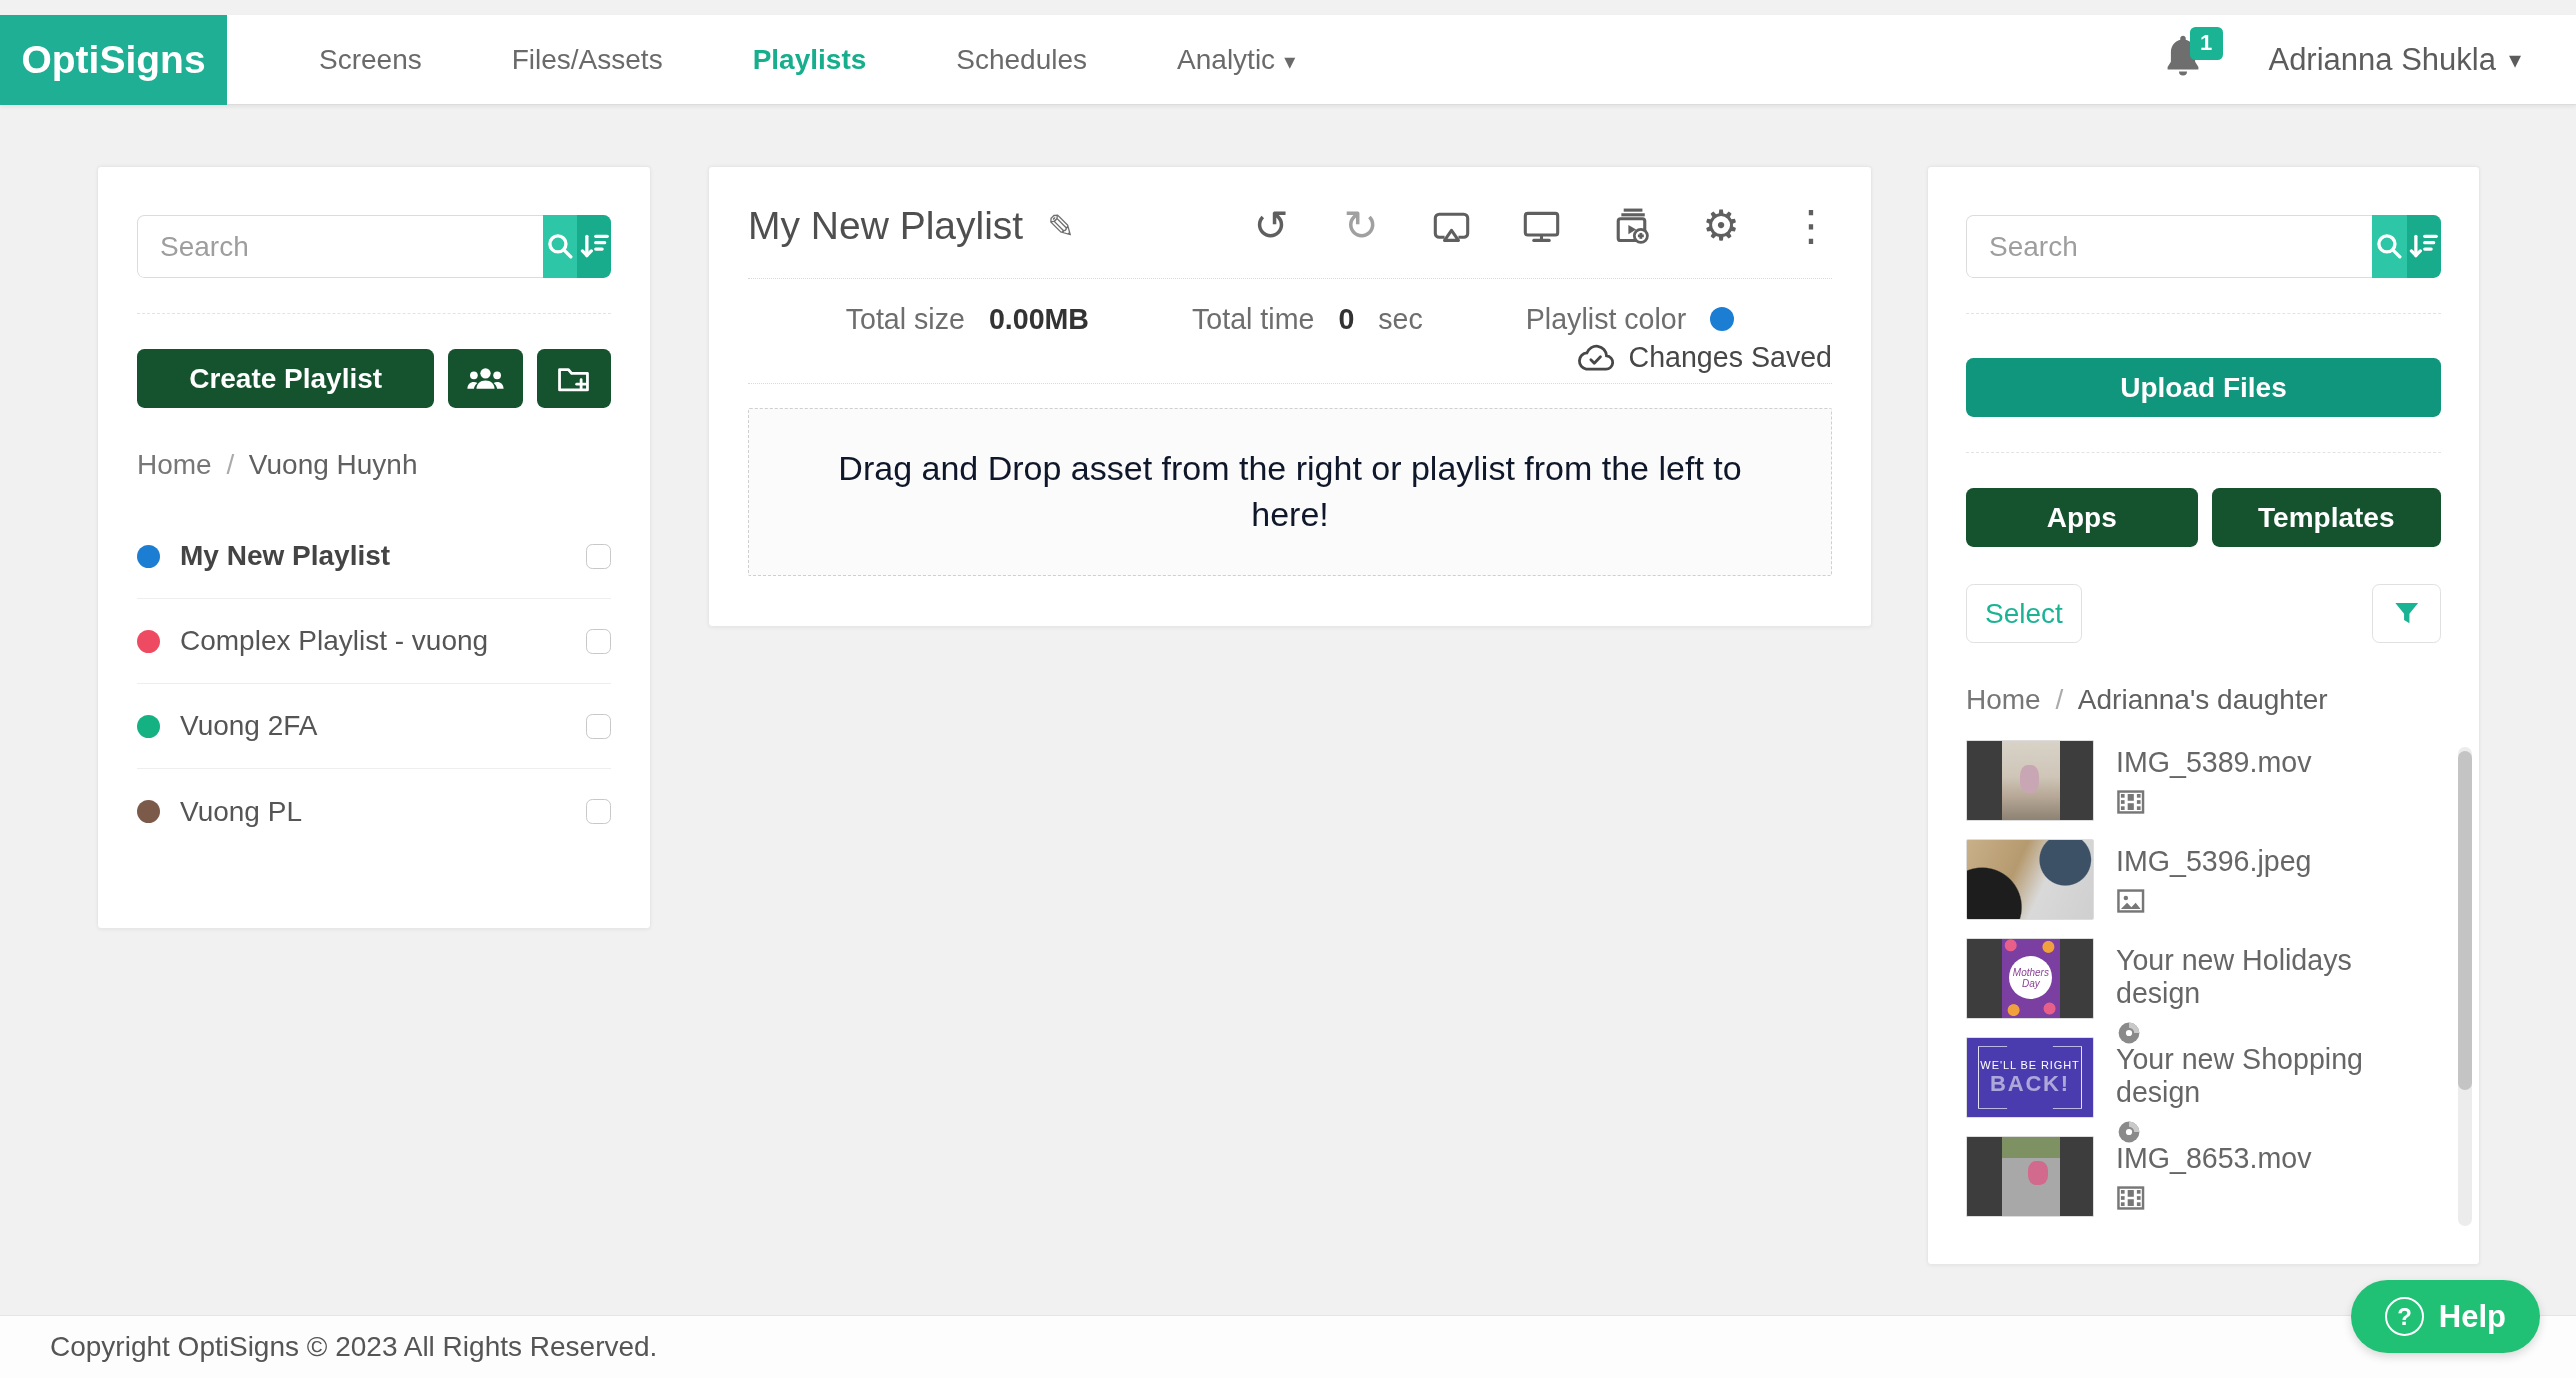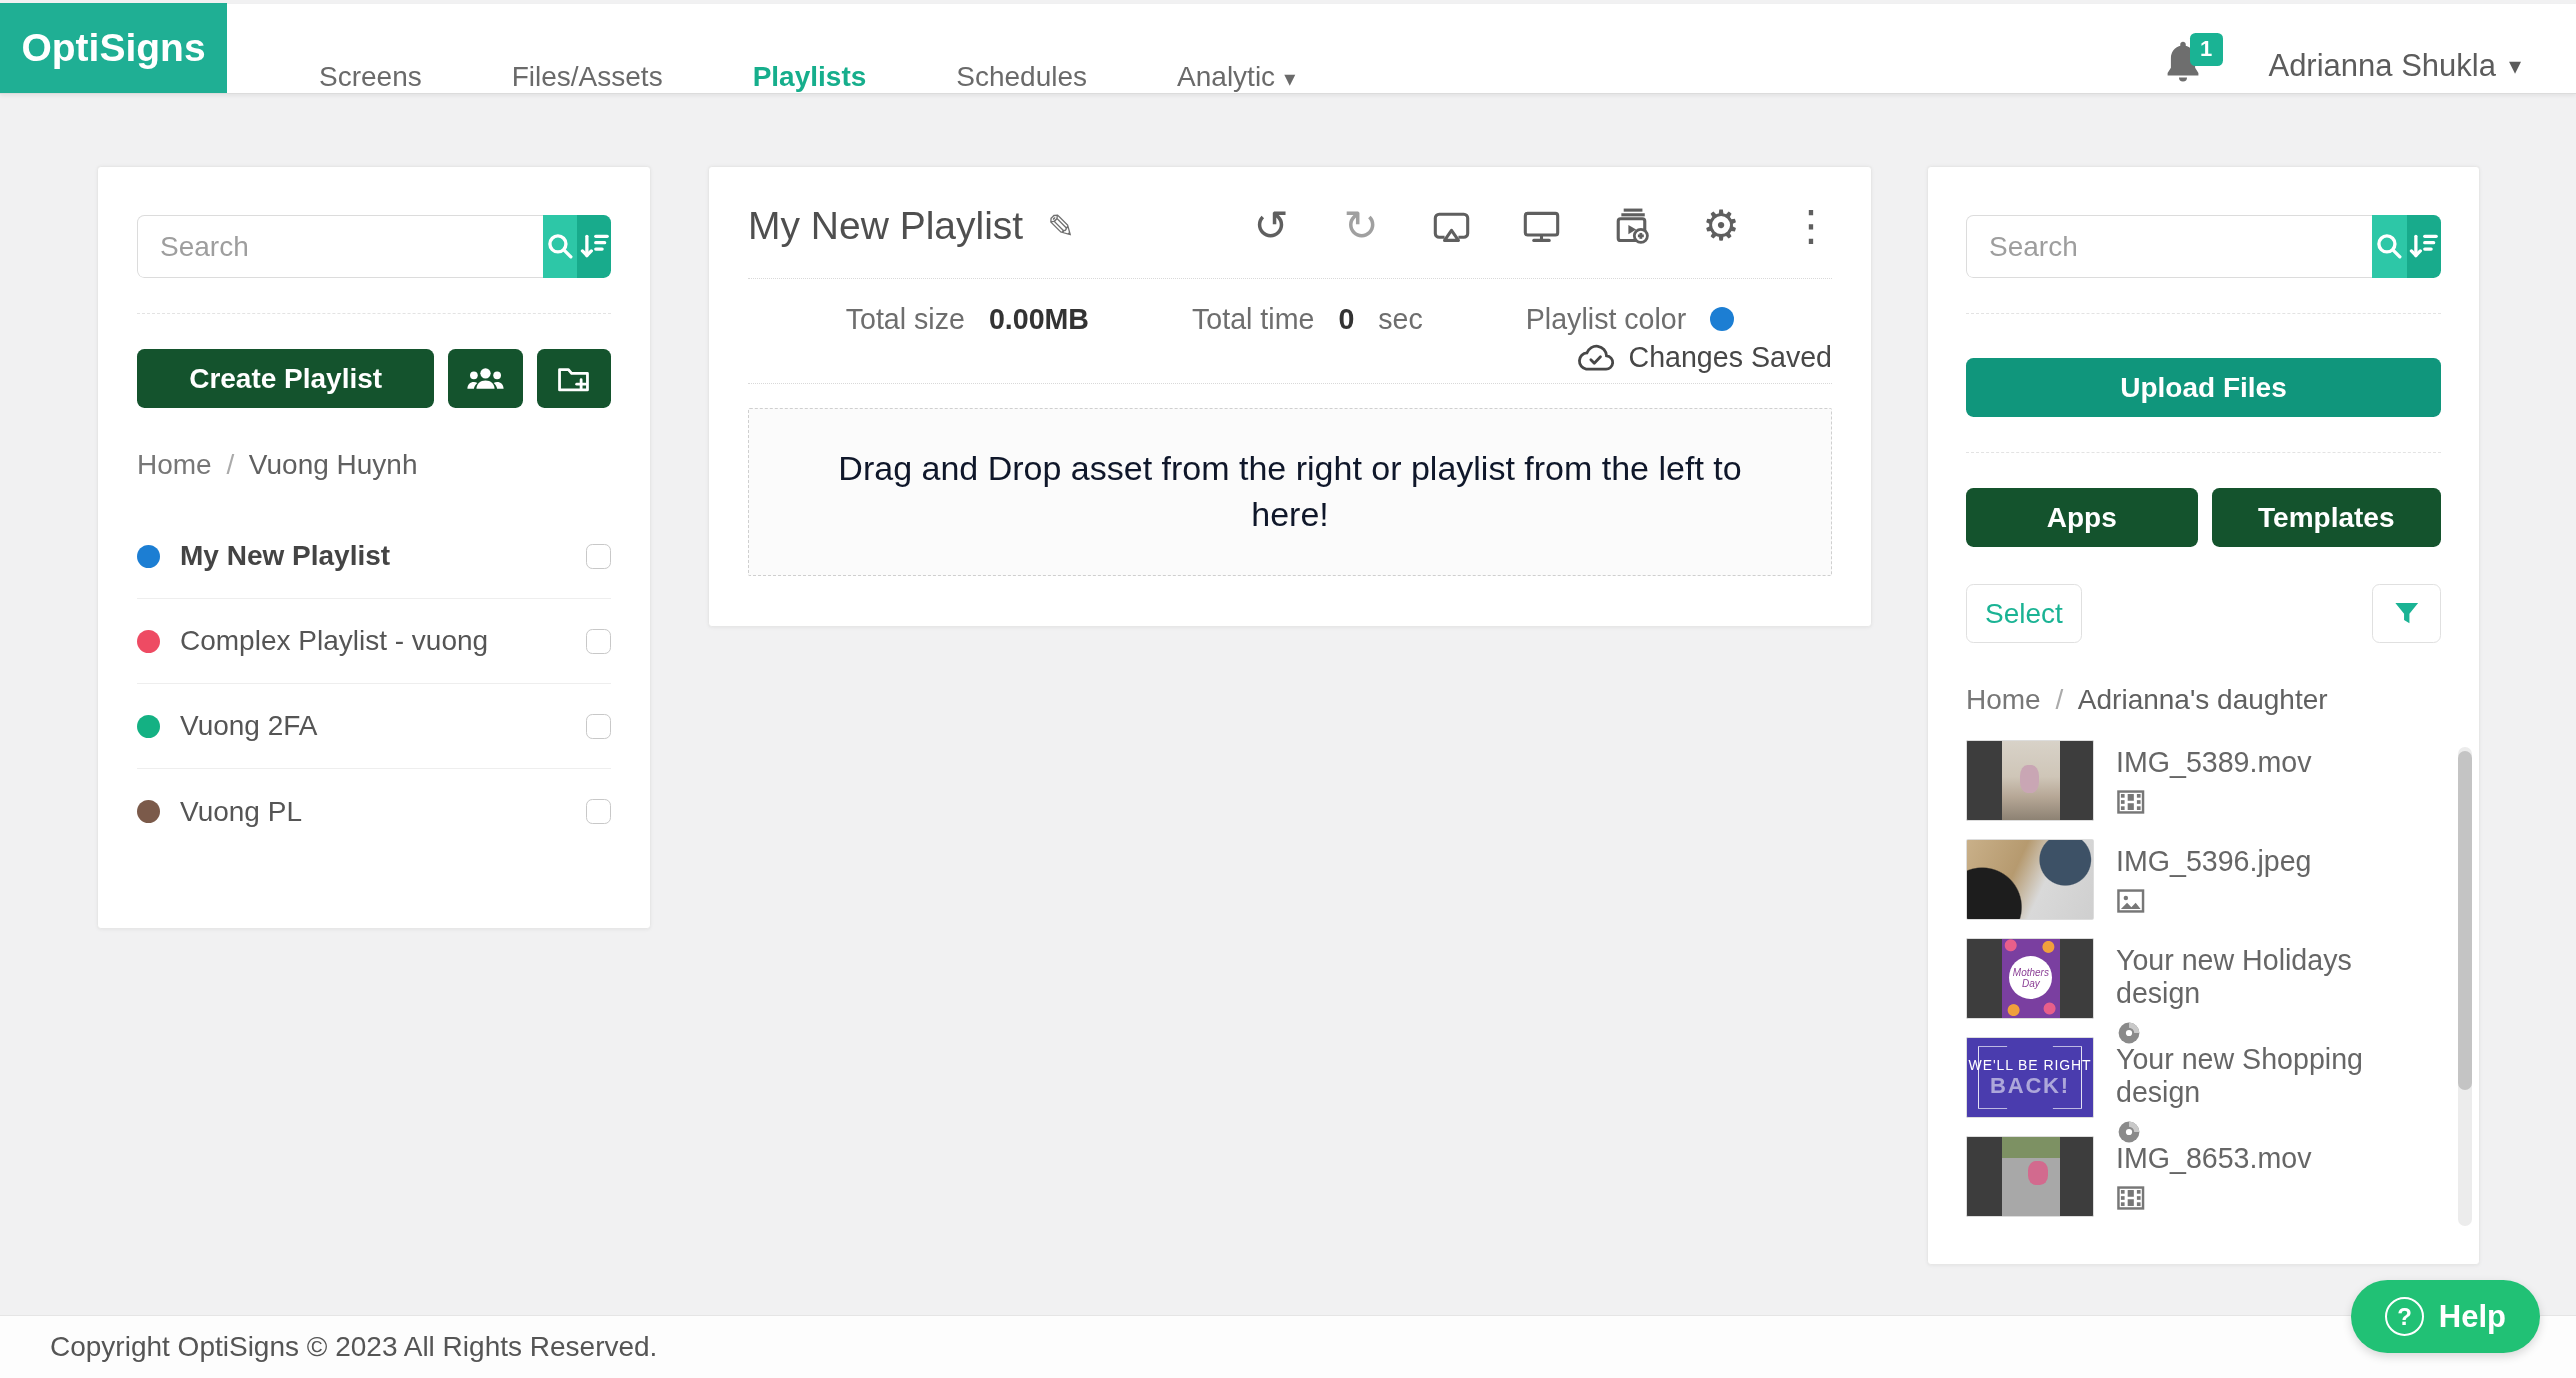--- a/index.html
+++ b/index.html
@@ -1,22 +1,22 @@
 <!DOCTYPE html>
 <html style="font-size:14.7px"><head>
 <meta charset="utf-8">
 <style>
   * { margin:0; padding:0; box-sizing:border-box; }
   html,body { width:2576px; height:1378px; }
   body { font-family:"Liberation Sans", sans-serif; background:#f1f1f2; color:#555; overflow:hidden; }
   #app { position:relative; width:2576px; height:1378px; }
 
   
-  .navbar { position:absolute; top:4px; left:0; width:100%; height:90px; background:#fff;
-            border-bottom:1.8px solid #dcdcdc; display:flex; align-items:flex-end; z-index:5;
+  .navbar { position:absolute; top:15px; left:0; width:100%; height:90px; background:#fff;
+            border-bottom:1.8px solid #dcdcdc; display:flex; align-items:center; z-index:5;
             box-shadow:0 1.8px 3.7px rgba(0,0,0,.06); }
   .brand { width:227px; height:90px; background:#1faf94; color:#fff; font-size:39px; font-weight:700;
            display:flex; align-items:center; justify-content:center; cursor:pointer; }
   .nav-links { display:flex; align-items:center; gap:90px; margin-left:92px; }
   .nav-link { font-size:28px; color:#6a6a6a; cursor:pointer; }
   .nav-link.active { color:#16ae8c; font-weight:700; }
   .nav-caret { font-size:22px; color:#6a6a6a; margin-left:9.2px; }
   .nav-right { margin-left:auto; display:flex; align-items:center; gap:55px; padding-right:55px; }
   .bell-wrap { position:relative; width:52px; height:55px; cursor:pointer; }
   .badge { position:absolute; top:-5.5px; right:-9.2px; min-width:33px; height:33px; background:#1ab394;
@@ -127,21 +127,21 @@
   .strip-holiday::after { content:""; position:absolute; inset:0;
       background:
        radial-gradient(circle at 15% 8%, #e85f8a 0 5.5px, transparent 6.4px),
        radial-gradient(circle at 80% 10%, #f0a03c 0 5.5px, transparent 6.4px),
        radial-gradient(circle at 20% 90%, #f0a03c 0 5.5px, transparent 6.4px),
        radial-gradient(circle at 82% 88%, #e85f8a 0 5.5px, transparent 6.4px); }
   .th-shop { background:#4a3cae; display:flex; flex-direction:column; align-items:center;
              justify-content:center; }
   .th-shop::before { content:""; position:absolute; inset:8.3px 11px; border:1.8px solid rgba(255,255,255,.85);
              clip-path:polygon(0 0,28% 0,28% 4%,72% 4%,72% 0,100% 0,100% 100%,72% 100%,72% 96%,28% 96%,28% 100%,0 100%); }
-  .shop-top { font-size:14px; color:#fff; letter-spacing:0.9px; z-index:1; }
+  .shop-top { font-size:11px; color:#fff; letter-spacing:0.9px; z-index:1; }
   .shop-big { font-size:22px; font-weight:700; color:rgba(255,255,255,.55); letter-spacing:1.8px; z-index:1; }
   .strip-bike { background:linear-gradient(180deg,#7d9163 0 26%, #a8a8a8 27% 100%); }
   .strip-bike::after { content:""; position:absolute; left:26px; top:24px; width:20px; height:24px;
            background:#d26a8e; border-radius:40%; }
 
   
   .scroll-track { position:absolute; right:7.4px; top:580px; width:14px; height:479px; background:#ececec;
                   border-radius:7.4px; }
   .scroll-thumb { position:absolute; left:0; top:3.7px; width:14px; height:339px; background:#c4c4c4;
                   border-radius:7.4px; cursor:pointer; }

